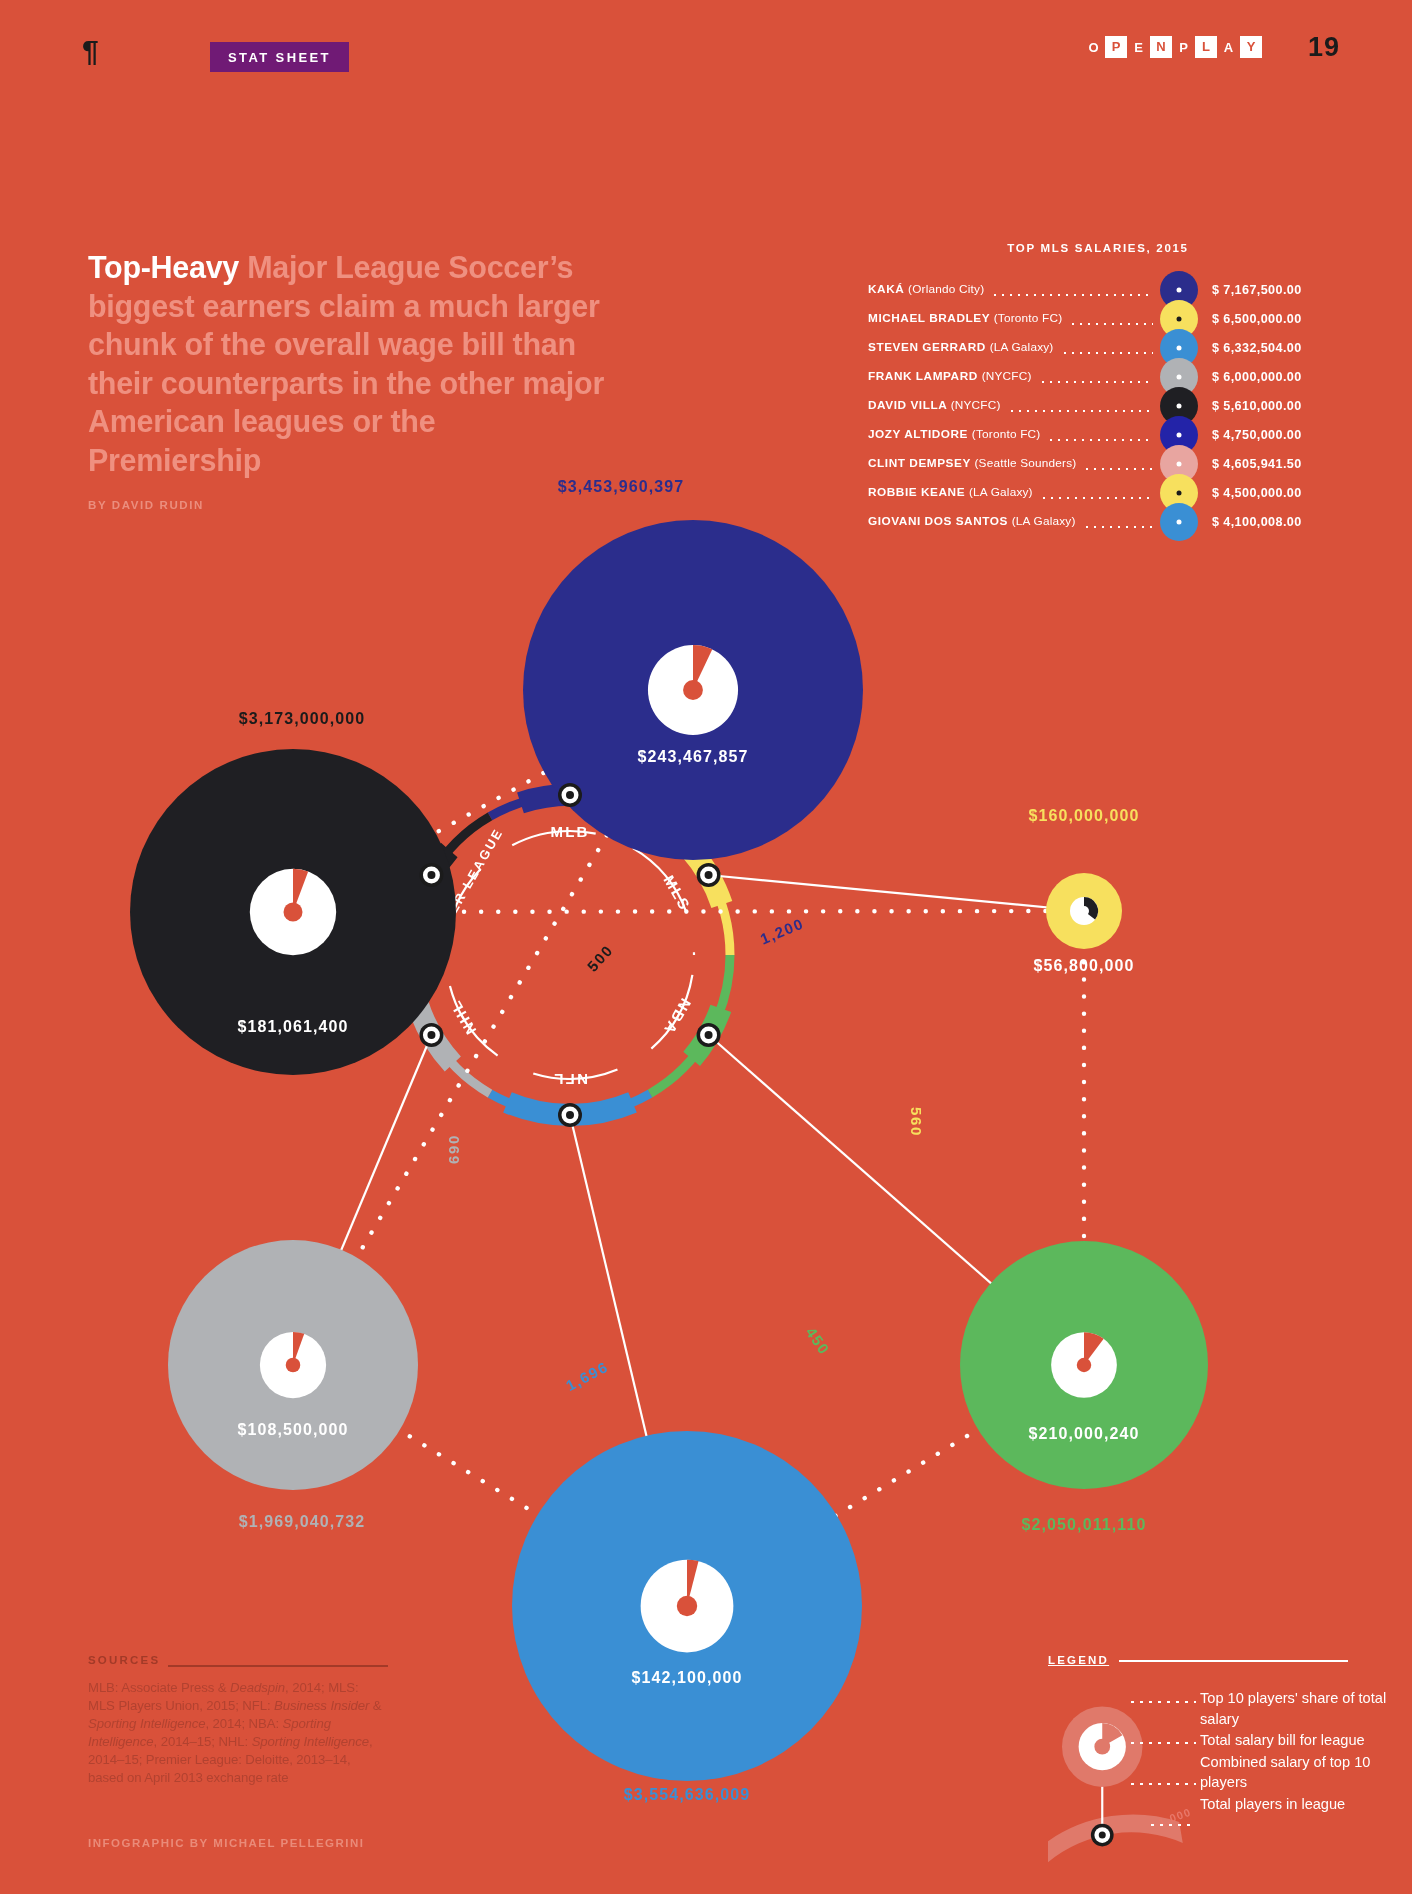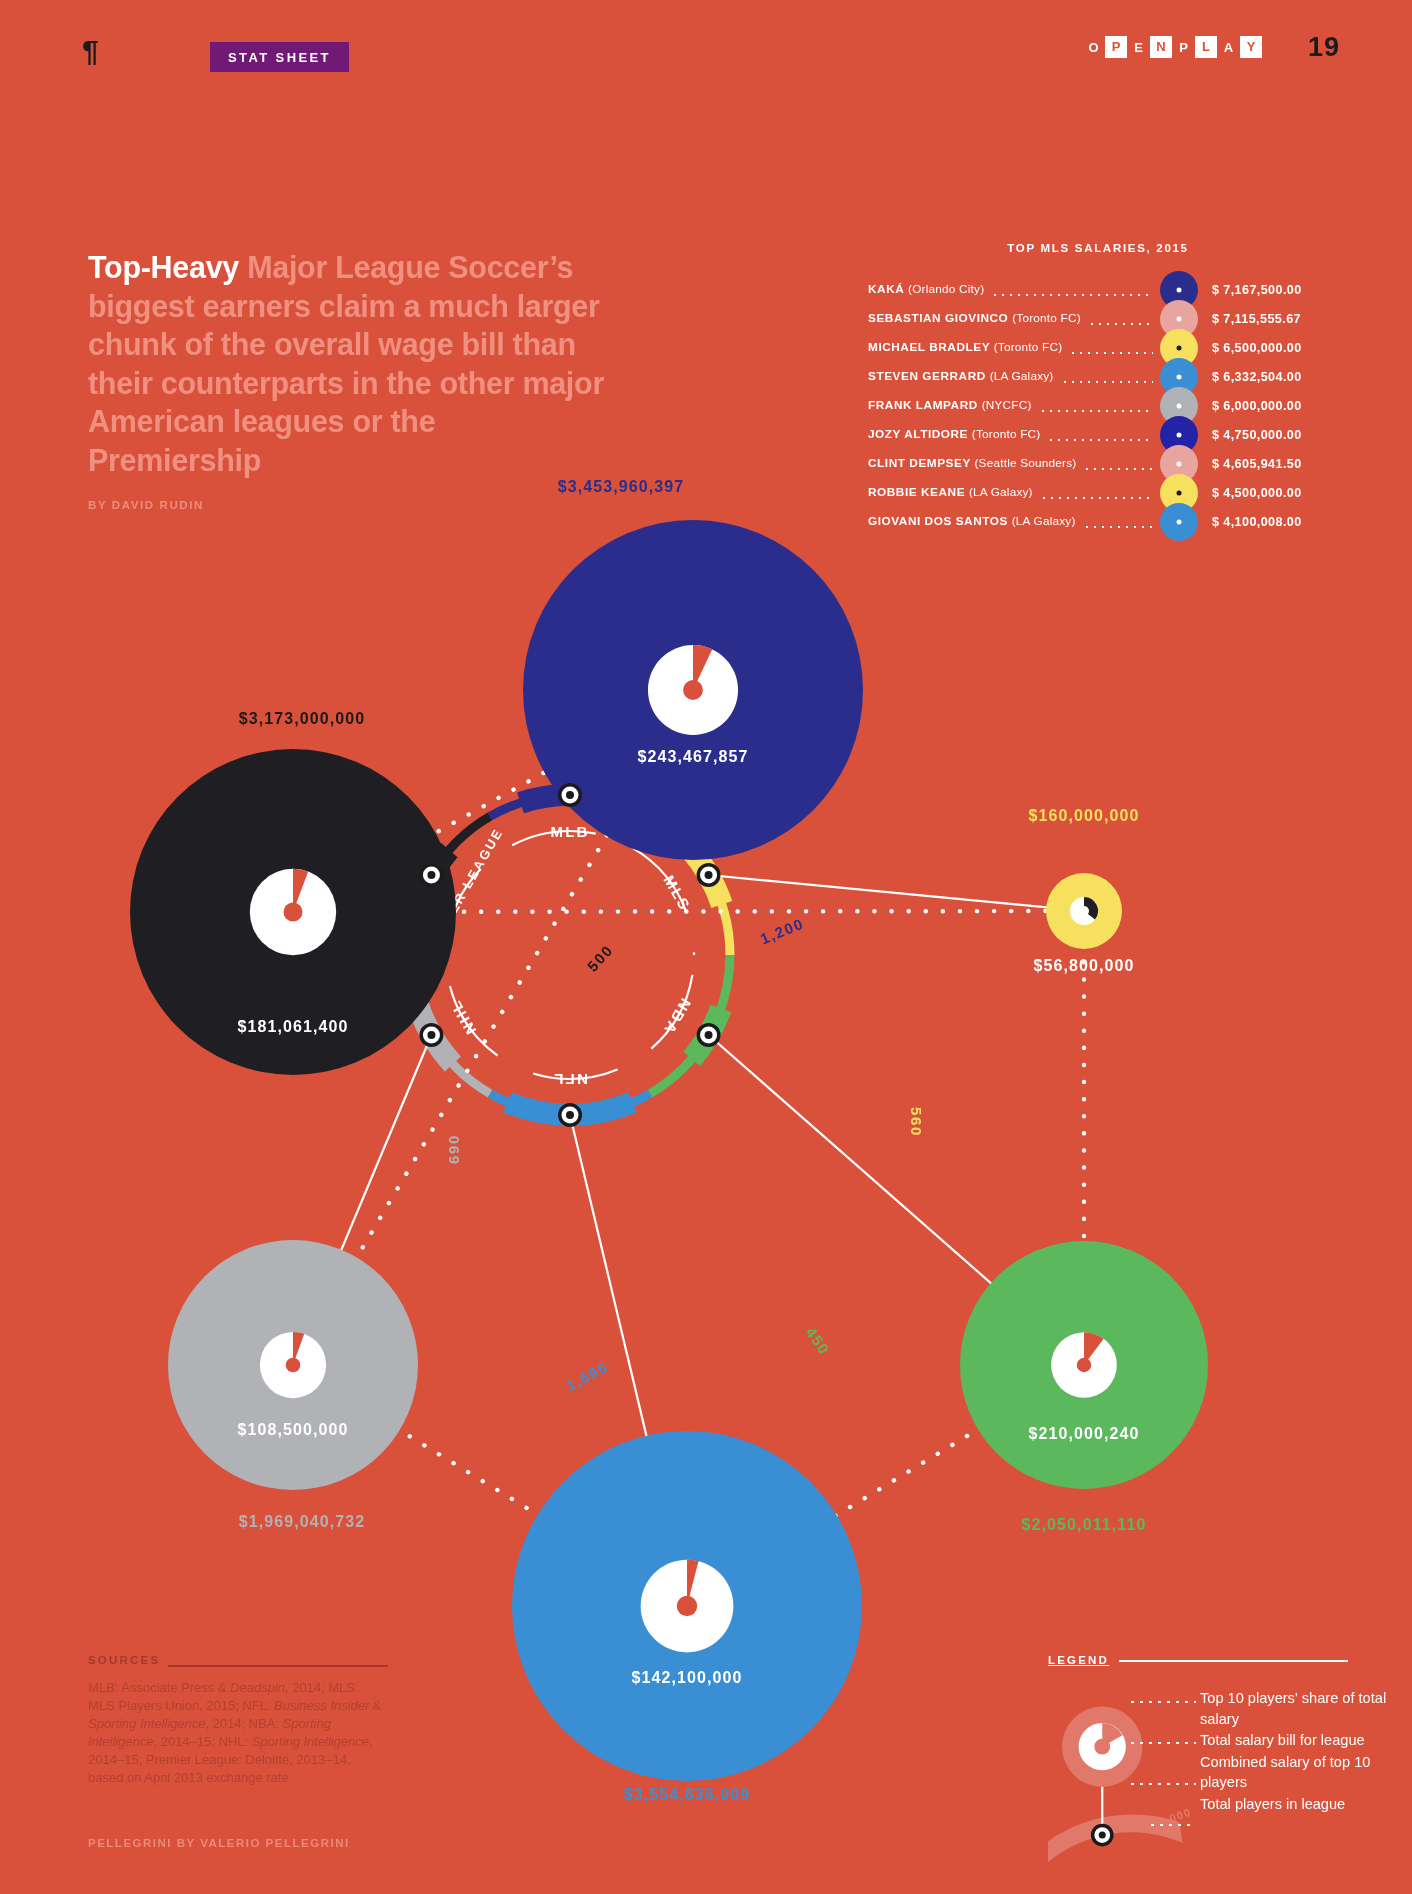--- a/index.html
+++ b/index.html
@@ -179,42 +179,42 @@
       <span class="rule"></span>
     </div>
     <div id="sal-rows">
         <div class="sal-row">
           <span class="sal-name">KAKÁ <span class="club">(Orlando City)</span></span>
           <span class="sal-dots"></span>
           <span class="sal-bub dark" style="background: rgb(43, 45, 140);"></span>
           <span class="sal-amt">$ 7,167,500.00</span>
         </div>
         <div class="sal-row">
-          <span class="sal-name">SEBASTIAN GIOVINCO <span class="club">(Toronto FC)</span></span>
-          <span class="sal-dots"></span>
-          <span class="sal-bub dark" style="background: rgb(232, 165, 160);"></span>
-          <span class="sal-amt">$ 7,115,555.67</span>
-        </div>
-        <div class="sal-row">
           <span class="sal-name">MICHAEL BRADLEY <span class="club">(Toronto FC)</span></span>
           <span class="sal-dots"></span>
           <span class="sal-bub lightdot" style="background: rgb(247, 224, 94);"></span>
           <span class="sal-amt">$ 6,500,000.00</span>
         </div>
         <div class="sal-row">
           <span class="sal-name">STEVEN GERRARD <span class="club">(LA Galaxy)</span></span>
           <span class="sal-dots"></span>
           <span class="sal-bub dark" style="background: rgb(58, 143, 212);"></span>
           <span class="sal-amt">$ 6,332,504.00</span>
         </div>
         <div class="sal-row">
           <span class="sal-name">FRANK LAMPARD <span class="club">(NYCFC)</span></span>
           <span class="sal-dots"></span>
           <span class="sal-bub dark" style="background: rgb(176, 178, 181);"></span>
           <span class="sal-amt">$ 6,000,000.00</span>
+        </div>
+        <div class="sal-row">
+          <span class="sal-name">DAVID VILLA <span class="club">(NYCFC)</span></span>
+          <span class="sal-dots"></span>
+          <span class="sal-bub dark" style="background: rgb(31, 31, 35);"></span>
+          <span class="sal-amt">$ 5,610,000.00</span>
         </div>
         <div class="sal-row">
           <span class="sal-name">JOZY ALTIDORE <span class="club">(Toronto FC)</span></span>
           <span class="sal-dots"></span>
           <span class="sal-bub dark" style="background: rgb(35, 35, 168);"></span>
           <span class="sal-amt">$ 4,750,000.00</span>
         </div>
         <div class="sal-row">
           <span class="sal-name">CLINT DEMPSEY <span class="club">(Seattle Sounders)</span></span>
           <span class="sal-dots"></span>
@@ -336,21 +336,21 @@
       </div>
   </div>
 
   <div class="sources">
     <div class="src-head">
       <span class="t">SOURCES</span>
       <span class="rule"></span>
     </div>
     <div class="src-body" id="src-body">MLB: Associate Press &amp; <i>Deadspin</i>, 2014; MLS: MLS Players Union, 2015; NFL: <i>Business Insider</i> &amp; <i>Sporting Intelligence</i>, 2014; NBA: <i>Sporting Intelligence</i>, 2014–15; NHL: <i>Sporting Intelligence</i>, 2014–15; Premier League: Deloitte, 2013–14, based on April 2013 exchange rate</div>
   </div>
-  <div class="credit">PELLEGRINI BY VALERIO PELLEGRINI</div>
+  <div class="credit">INFOGRAPHIC BY MICHAEL PELLEGRINI</div>
 
   <div class="legend">
     <div class="lg-head">
       <span class="t">LEGEND</span>
       <span class="rule"></span>
     </div>
   </div>
   <svg class="lg-art" width="160" height="210" viewBox="0 0 160 210">
     <circle cx="62" cy="60" r="46" fill="#e0796a"></circle>
     <circle cx="62" cy="60" r="27" fill="#ffffff"></circle>

